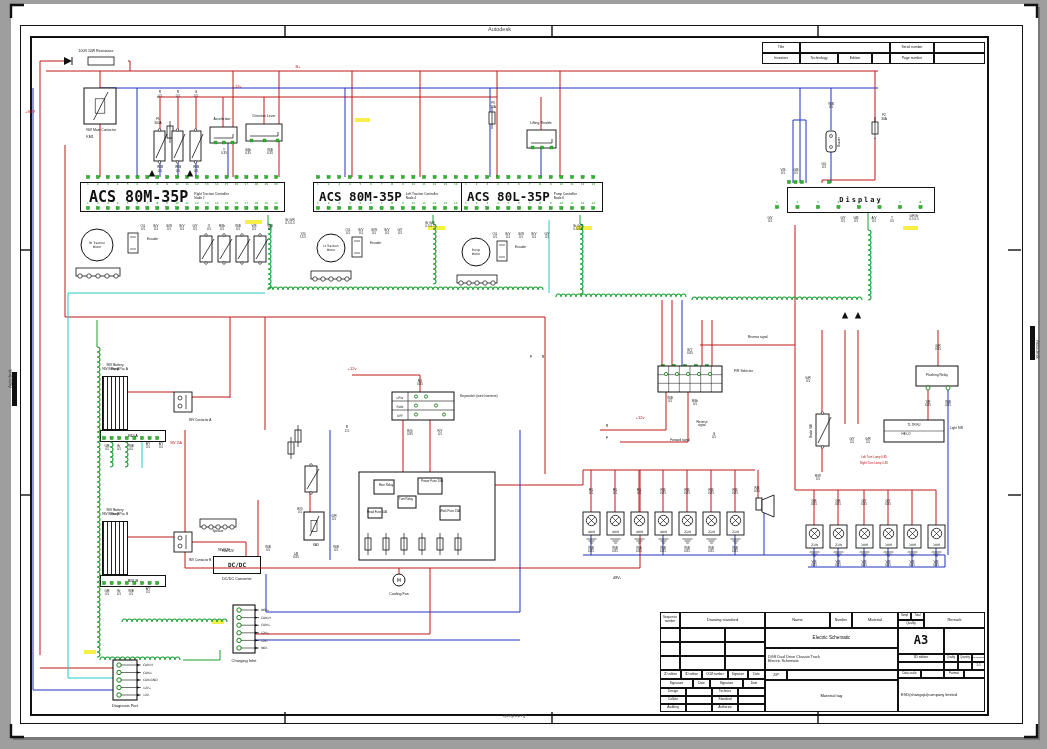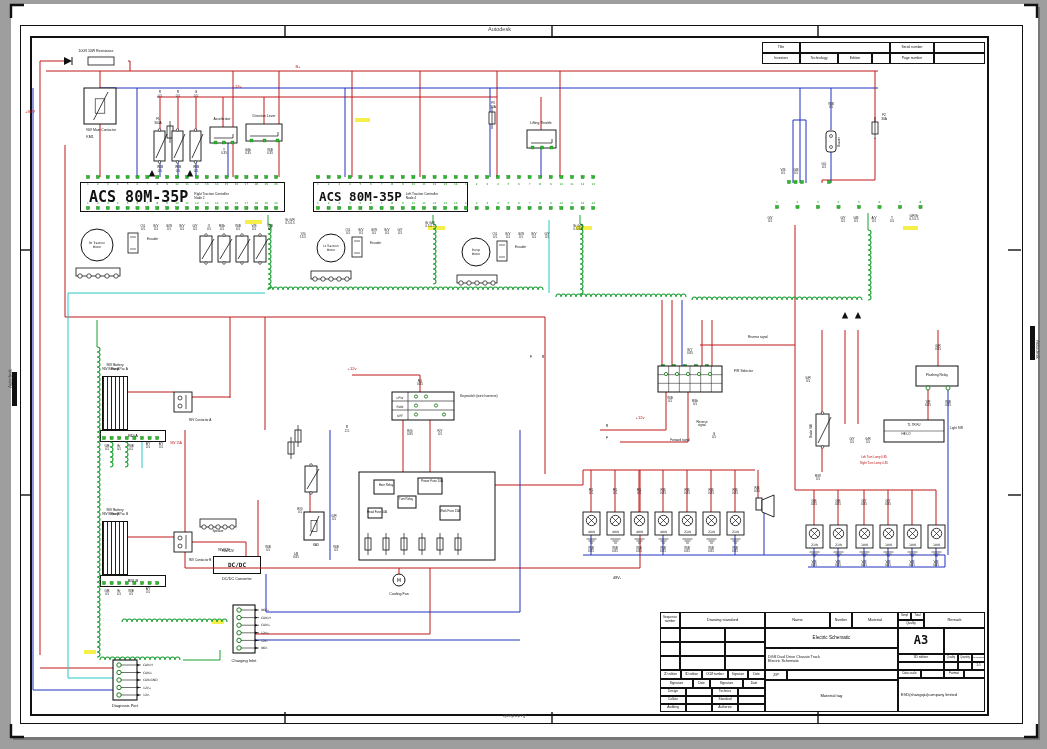--- a/index.html
+++ b/index.html
@@ -31,21 +31,29 @@
   <div class="blk" style="left:80px;top:182px;width:205px;height:30px;display:flex;align-items:center;">
     <span class="ctitle" style="font-size:15px;margin-left:8px;">ACS 80M-35P</span>
     <span class="csub" style="margin-left:6px;">Right Traction Controller
 Node 2</span>
   </div>
   <div class="blk" style="left:313px;top:182px;width:155px;height:30px;display:flex;align-items:center;">
     <span class="ctitle" style="font-size:12.5px;margin-left:5px;">ACS 80M-35P</span>
     <span class="csub" style="margin-left:4px;">Left Traction Controller
 Node 4</span>
   </div>
+  <div class="blk" style="left:461px;top:182px;width:142px;height:30px;display:flex;align-items:center;">
+    <span class="ctitle" style="font-size:12.5px;margin-left:5px;">ACS 80L-35P</span>
+    <span class="csub" style="margin-left:4px;">Pump Controller
+Node 6</span>
+  </div>
 
+  <div class="blk" style="left:787px;top:187px;width:148px;height:26px;display:flex;align-items:center;justify-content:center;">
+    <span class="ctitle" style="font-size:7px;letter-spacing:2px;">Display</span>
+  </div>
 
   <div class="blk" style="left:213px;top:556px;width:48px;height:18px;display:flex;align-items:center;justify-content:center;">
     <span class="ctitle" style="font-size:6px;">DC/DC</span>
   </div>
   <div class="lbl" style="left:237px;top:579px;font-size:3.8px;">DC/DC Converter</div>
 
   <div class="bat" style="left:102px;top:376px;width:26px;height:54px;"></div>
   <div class="bat" style="left:102px;top:521px;width:26px;height:54px;"></div>
   <div class="blk" style="left:100px;top:430px;width:66px;height:12px;display:flex;align-items:center;justify-content:center;font-size:3.8px;">BDI A</div>
   <div class="blk" style="left:100px;top:575px;width:66px;height:12px;display:flex;align-items:center;justify-content:center;font-size:3.8px;">BDI B</div>

